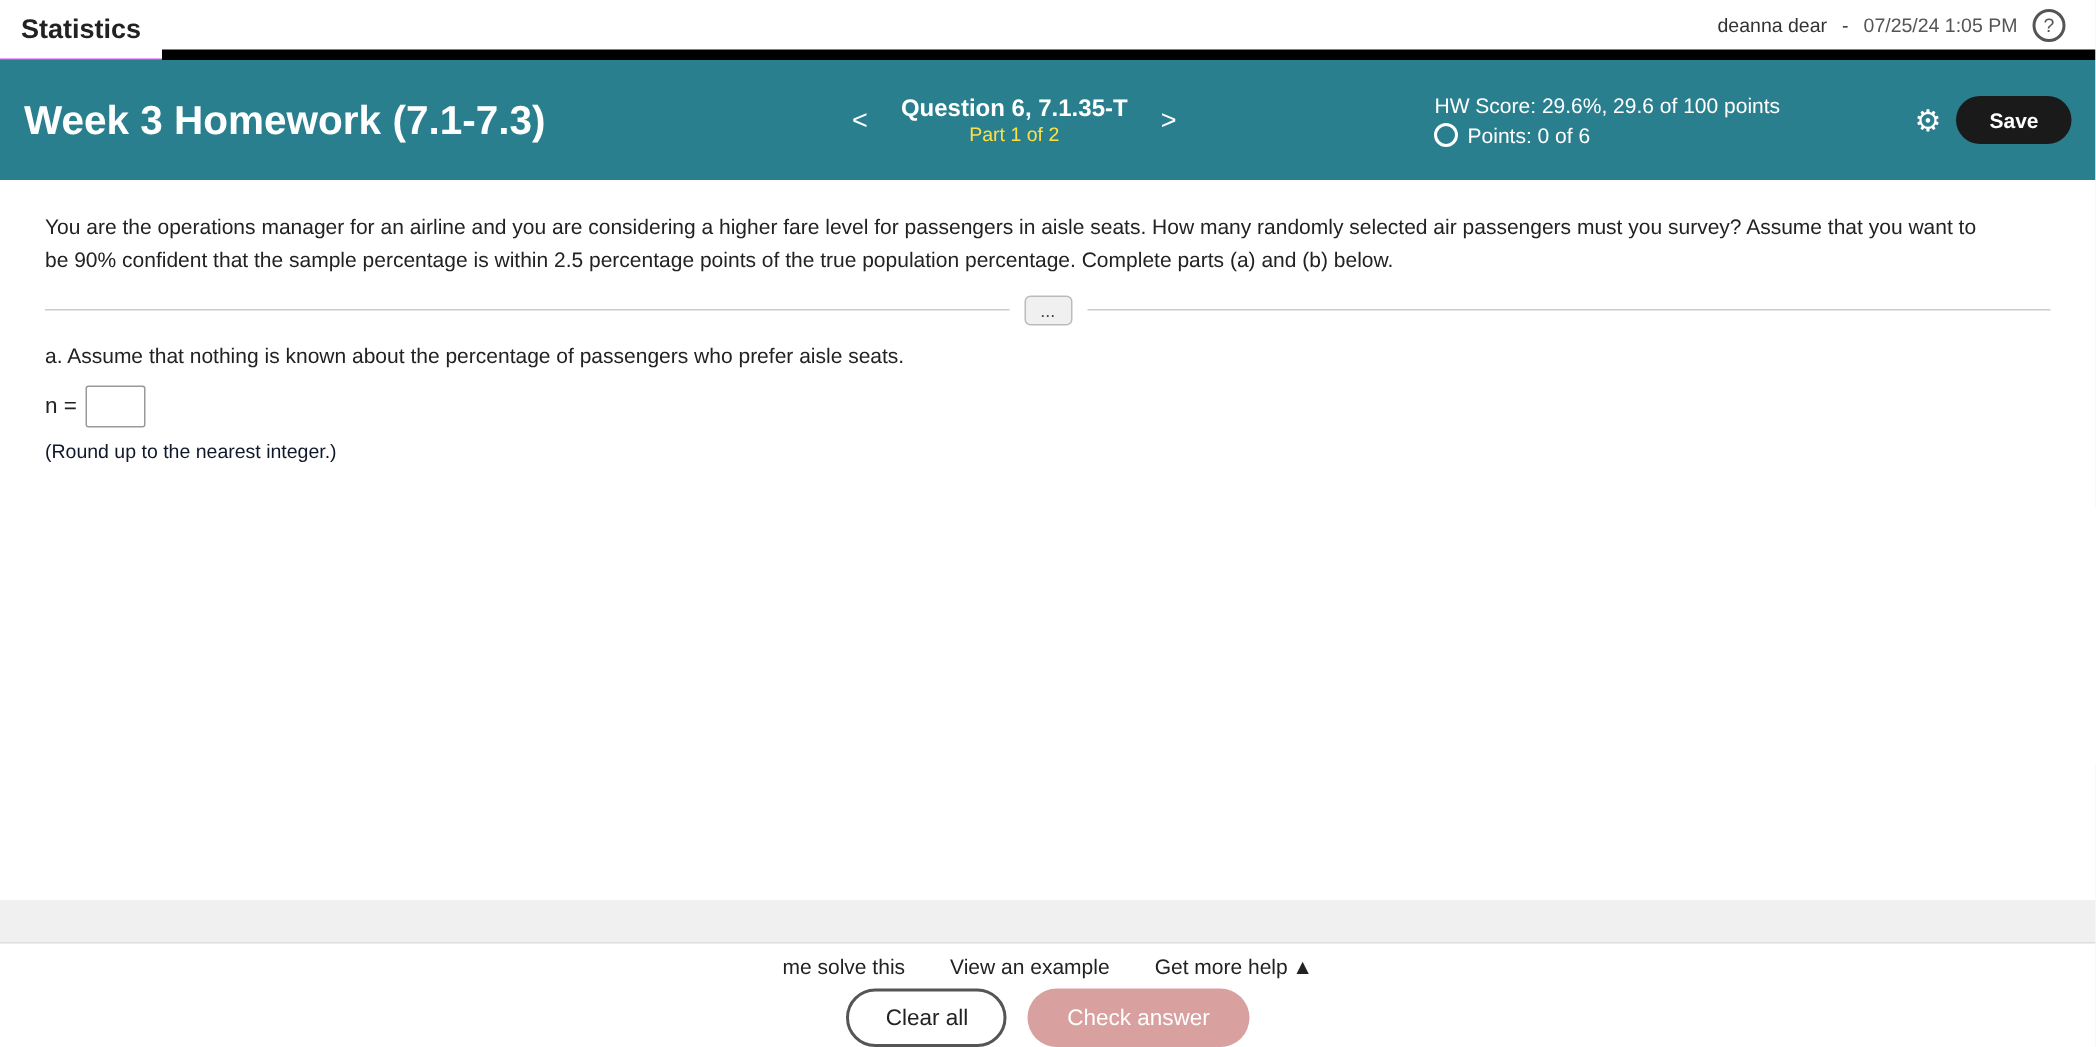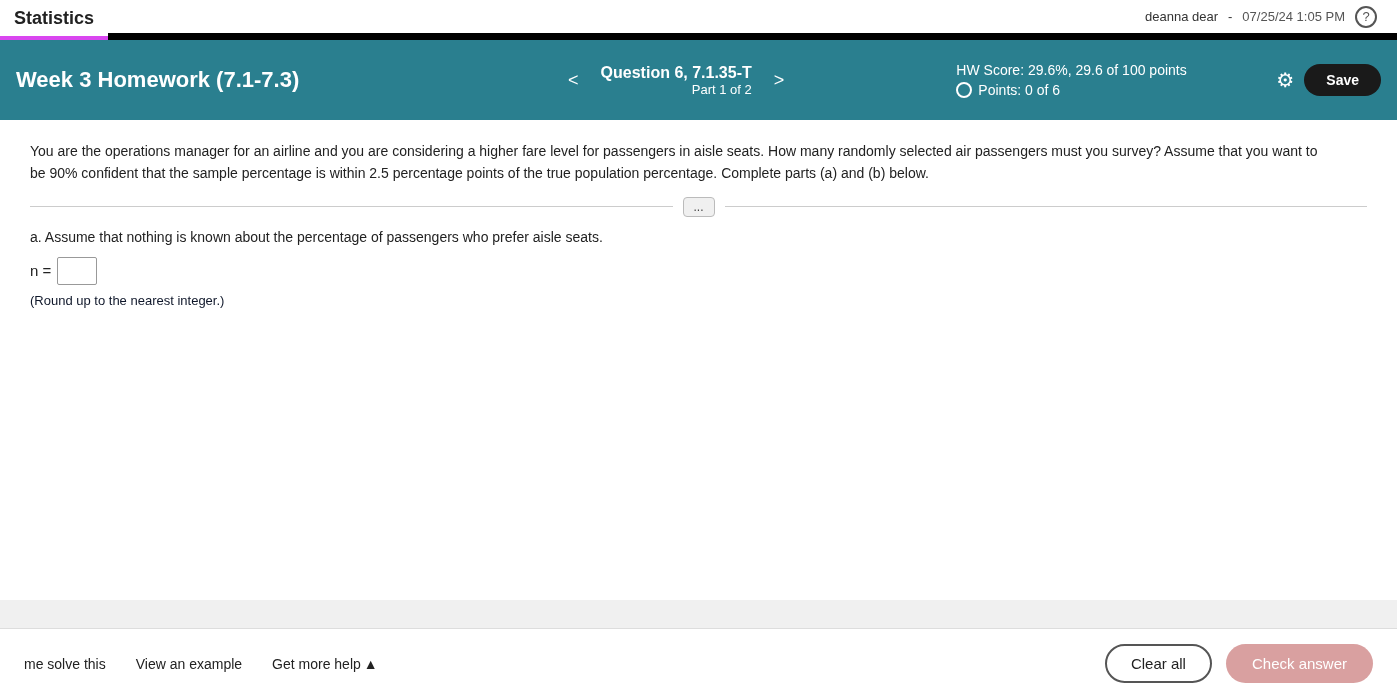--- a/index.html
+++ b/index.html
@@ -51,38 +51,38 @@
     
     .statistics-label {
       position: absolute;
       top: 0;
       left: 0;
       background: #fff;
       padding: 8px 14px;
       font-size: 18px;
       font-weight: 600;
       color: #222;
-      border-bottom: 4px solid #d946ef;
+      border-bottom: 1px solid #d946ef;
       height: 40px;
       display: flex;
       align-items: center;
     }
 
     
     .header-bar {
       background: #2a7f8f;
       color: #fff;
       display: flex;
       align-items: center;
       padding: 0 16px;
       height: 80px;
       gap: 0;
     }
     .hw-title {
-      font-size: 22px;
+      font-size: 27px;
       font-weight: 700;
       flex: 0 0 380px;
       color: #fff;
     }
     .question-nav {
       display: flex;
       align-items: center;
       flex: 1;
       justify-content: center;
       gap: 14px;
@@ -97,22 +97,21 @@
     }
     .question-info {
       text-align: center;
     }
     .question-title-text {
       font-size: 16px;
       font-weight: 700;
     }
     .question-sub {
       font-size: 13px;
-      color: #ffffff;
-      text-align: right;
+      color: #fde047;
     }
     .score-section {
       flex: 0 0 320px;
       display: flex;
       flex-direction: column;
       align-items: flex-start;
       font-size: 14px;
       gap: 4px;
     }
     .hw-score {
@@ -198,20 +197,21 @@
       background: #fff;
       border-top: 1px solid #ddd;
       display: flex;
       align-items: center;
       padding: 0 24px;
       height: 70px;
       position: absolute;
       bottom: 0;
       left: 0;
       right: 0;
+      flex-direction: column;
     }
     .bottom-left {
       display: flex;
       align-items: center;
       gap: 30px;
       flex: 1;
     }
     .bottom-link {
       font-size: 14px;
       color: #222;

